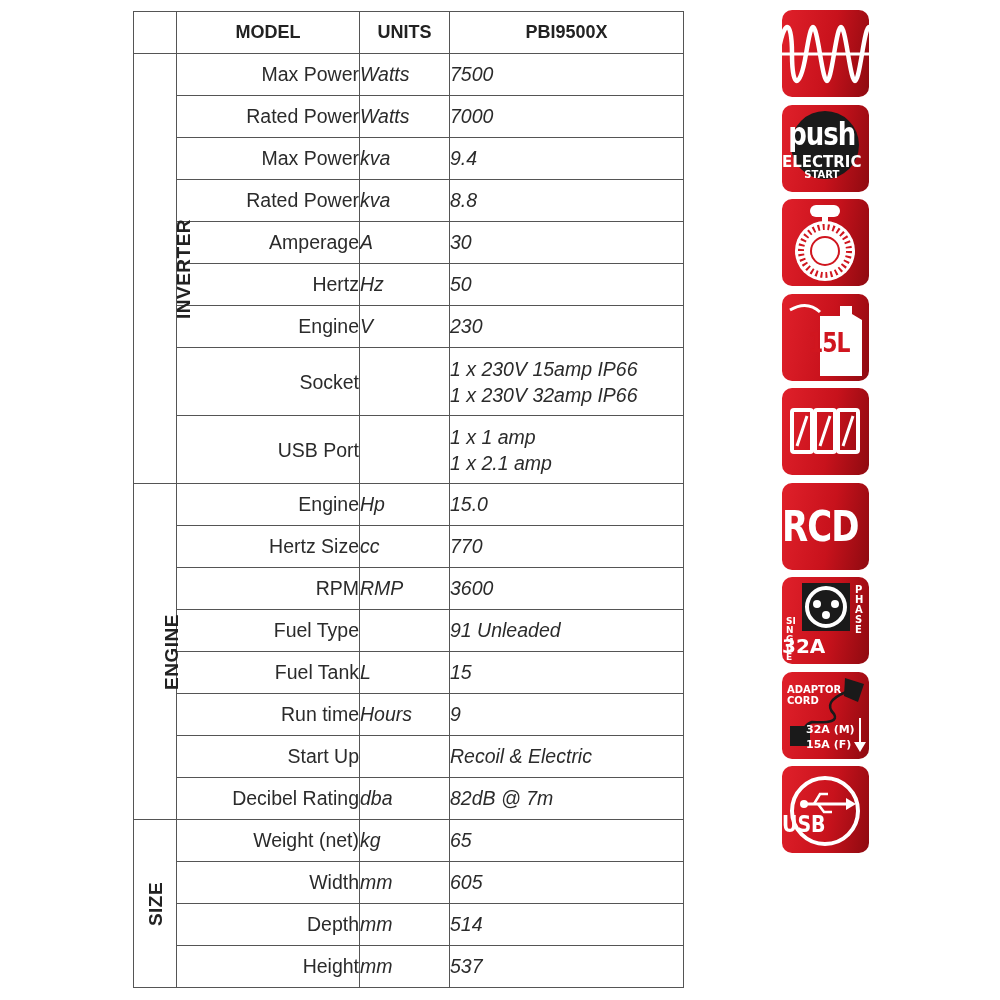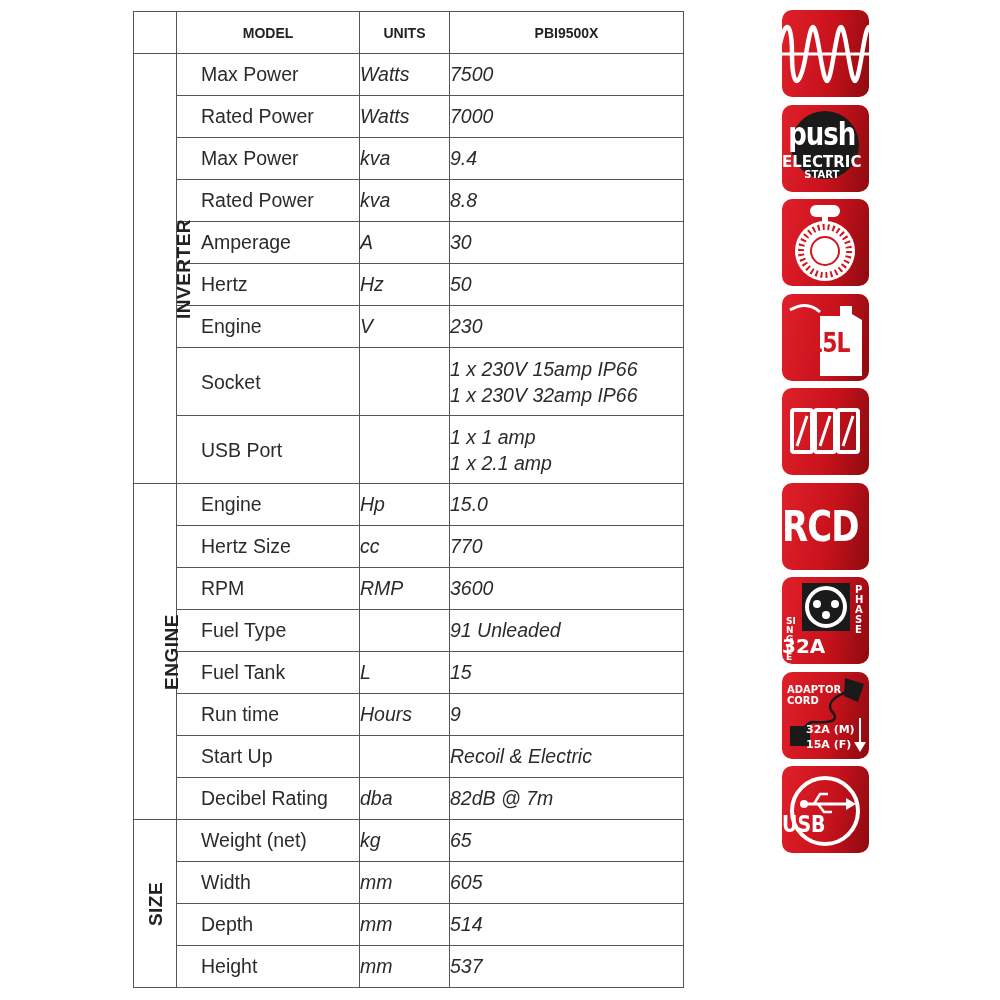--- a/index.html
+++ b/index.html
@@ -2,23 +2,23 @@
 <html><head>
 <meta charset="utf-8">
 <style>
   html, body { margin: 0; padding: 0; background: #ffffff; }
   body { width: 1000px; height: 1000px; position: relative; overflow: hidden;
          font-family: "Liberation Sans", "DejaVu Sans", sans-serif; color: #2b2b2b; }
   .spec-table { position: absolute; left: 133px; top: 11px; width: 550px;
                 border-collapse: collapse; table-layout: fixed; }
   .spec-table td, .spec-table th { border: 1.6px solid #555; padding: 0; font-size: 19.5px;
                                    font-weight: normal; }
-  .spec-table th { font-weight: bold; color: #222; font-size: 14px; height: 41px; text-align: center; }
+  .spec-table th { font-weight: bold; color: #222; font-size: 18px; height: 41px; text-align: center; }
   .spec-table td { height: 41px; }
-  .spec-table td.label { padding-left: 24px; text-align: left; }
+  .spec-table td.label { padding-left: 24px; text-align: right; }
   .spec-table td.unit, .spec-table td.value { text-align: left; font-style: italic; }
   .spec-table tr.tall td { height: 67px; line-height: 26px; }
   .section-cell { text-align: center; vertical-align: middle; }
   .vert { display: inline-block; transform: rotate(-90deg); font-weight: bold; font-size: 19px;
           white-space: nowrap; color: #222; letter-spacing: 0.5px; }
   col.c0 { width: 43px; } col.c1 { width: 183px; } col.c2 { width: 90px; } col.c3 { width: 234px; }
 
   .icons { position: absolute; left: 782px; top: 10px; width: 87px; }
   .icon-tile { width: 87px; height: 87px; border-radius: 10px; margin-bottom: 7.5px;
                background: linear-gradient(100deg, #e0202a 0%, #c8121c 55%, #8e0a10 100%);

